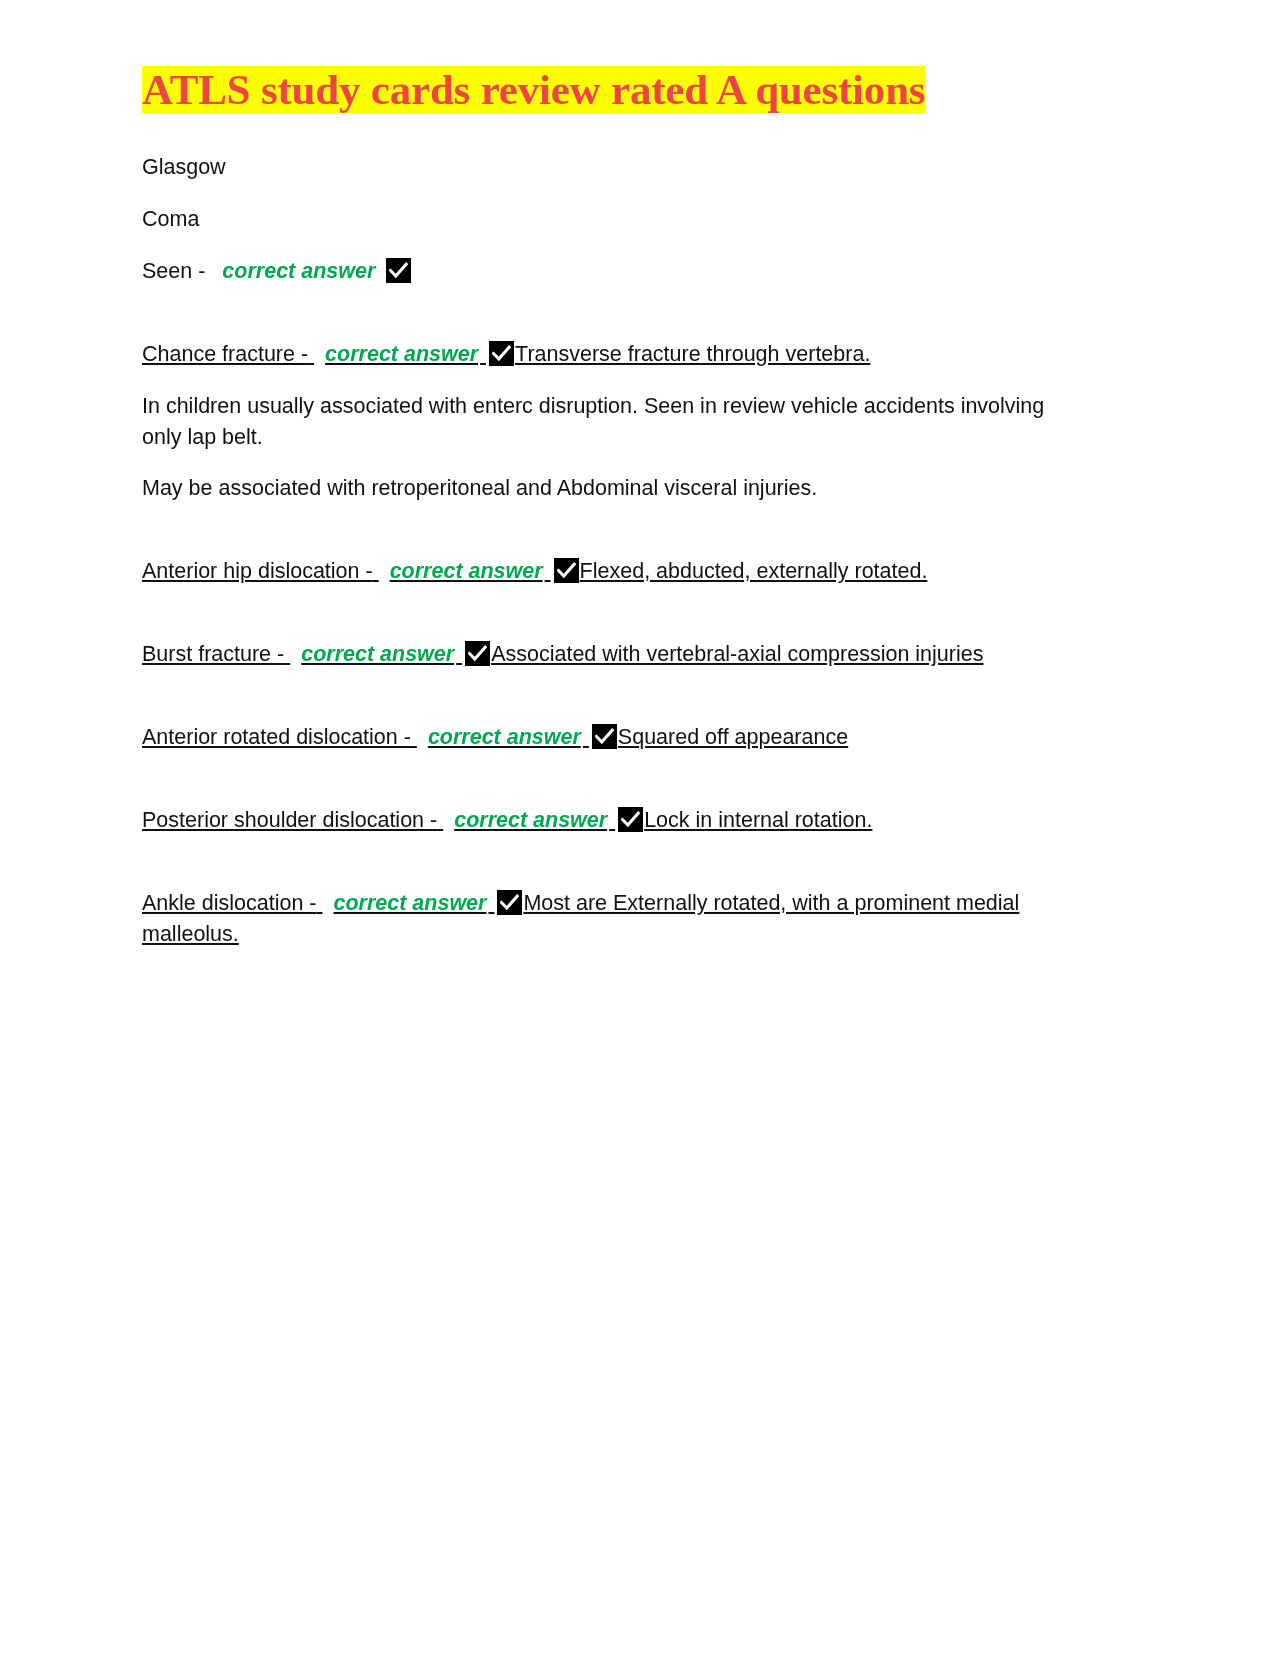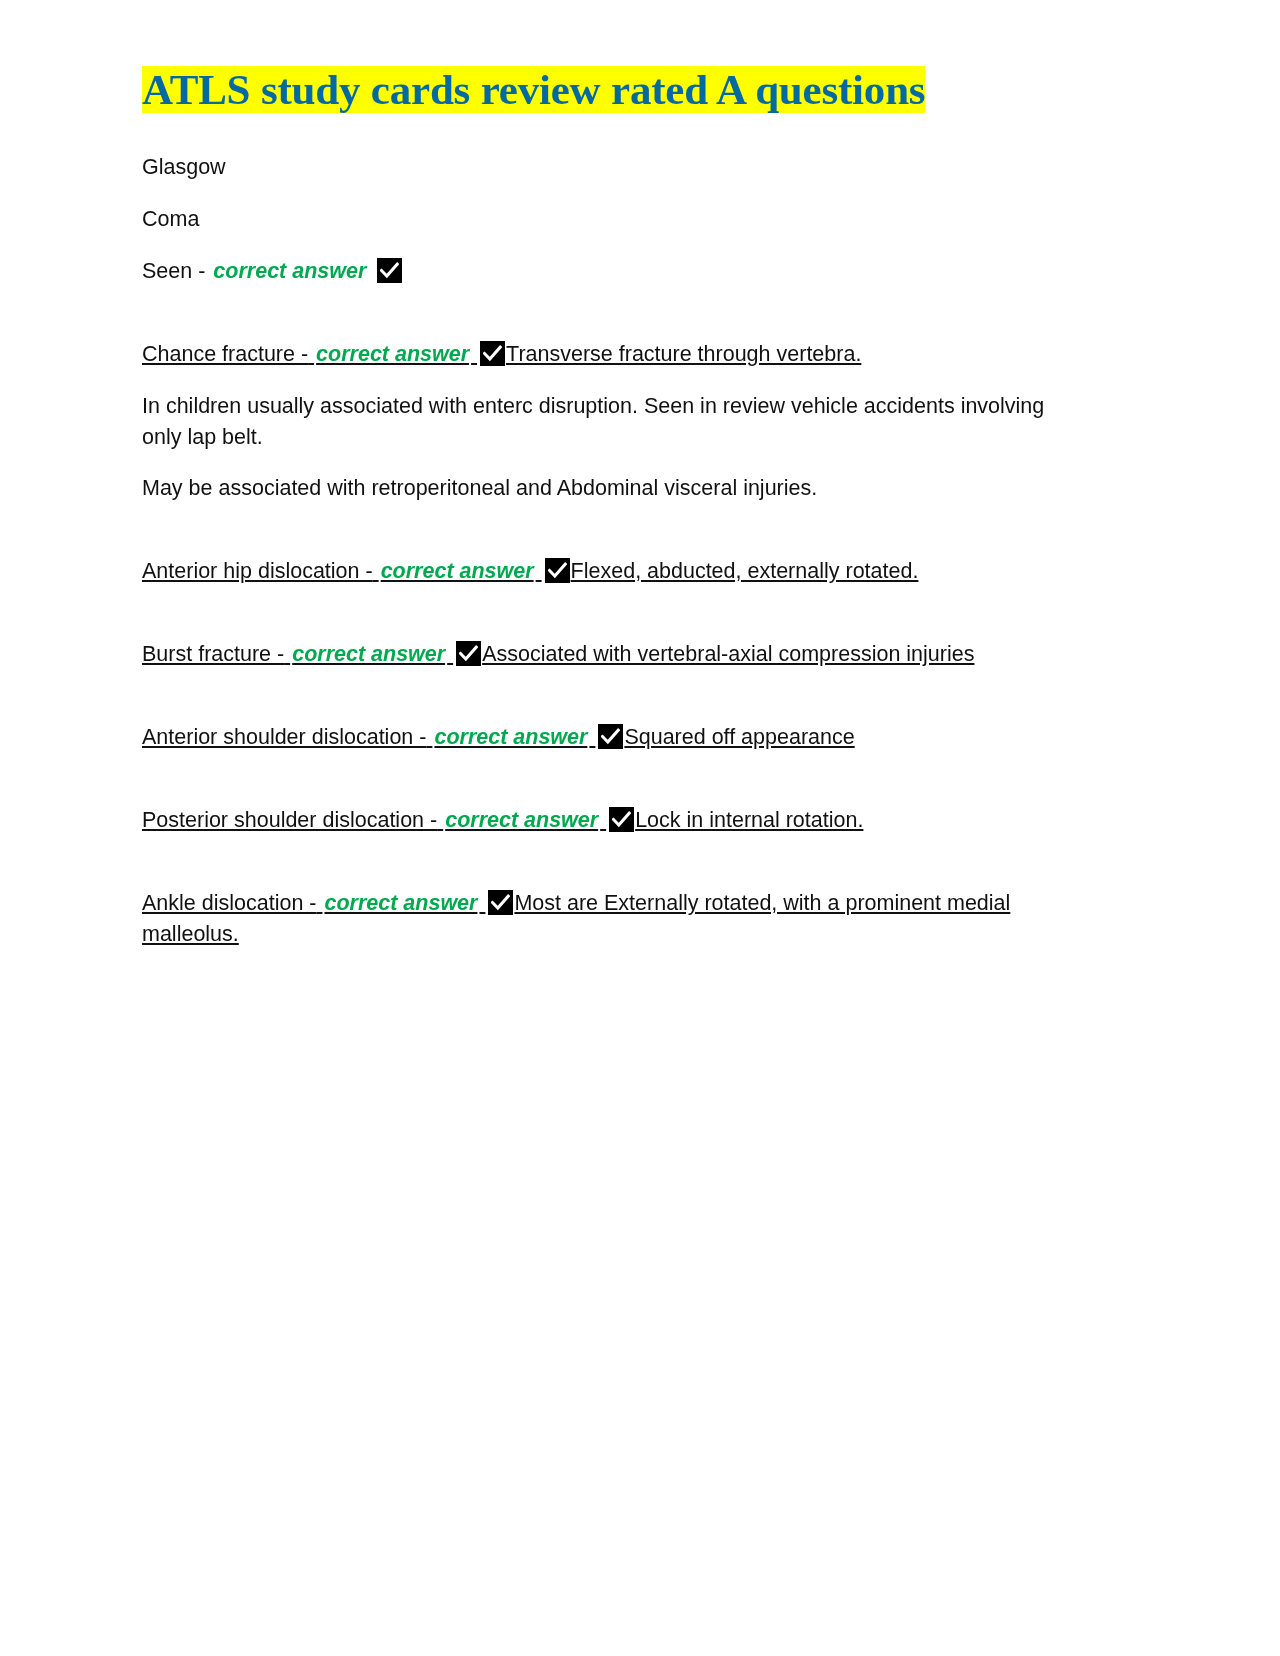--- a/index.html
+++ b/index.html
@@ -23,21 +23,21 @@
     padding: 62px 142px 0 142px;
   }
   
   .doc-title {
     font-family: "Liberation Serif", serif;
     font-weight: bold;
     font-size: 43px;
     line-height: 56px;
     letter-spacing: -0.2px;
     margin: 0 0 34px 0;
-    color: #0369a1;
+    color: #ef4444;
     max-width: 890px;
   }
   .doc-title .hl {
     background-color: #FFFF00;
     box-decoration-break: clone;
     -webkit-box-decoration-break: clone;
   }
   
   .para {
     font-size: 21.5px;
@@ -55,20 +55,21 @@
     text-decoration: underline;
   }
   .q {
     white-space: normal;
   }
   .ans-label {
     color: #00A94F;
     font-style: italic;
     font-weight: bold;
     padding: 0 2px;
+    margin-left: 9px;
   }
   
   .cbox {
     display: inline-block;
     width: 25px;
     height: 25px;
     background: #000000;
     vertical-align: -5px;
     position: relative;
     margin: 0 1px 0 3px;
@@ -99,21 +100,21 @@
             <path d="M1.5 8.5 L6.8 14 L17.2 2.2" fill="none" stroke="#ffffff" stroke-width="3" stroke-linecap="square" stroke-linejoin="miter"></path>
           </svg></span><span>Transverse fracture through vertebra.</span></p>
       <p class="para tight">In children usually associated with enterc disruption. Seen in review vehicle accidents involving only lap belt.</p>
       <p class="para tight">May be associated with retroperitoneal and Abdominal visceral injuries.</p>
       <p class="para q gap-block"><span>Anterior hip dislocation -</span> <span class="ans-label">correct answer</span> <span class="cbox"><svg viewBox="0 0 19 17" xmlns="http://www.w3.org/2000/svg">
             <path d="M1.5 8.5 L6.8 14 L17.2 2.2" fill="none" stroke="#ffffff" stroke-width="3" stroke-linecap="square" stroke-linejoin="miter"></path>
           </svg></span><span>Flexed, abducted, externally rotated.</span></p>
       <p class="para q gap-block"><span>Burst fracture -</span> <span class="ans-label">correct answer</span> <span class="cbox"><svg viewBox="0 0 19 17" xmlns="http://www.w3.org/2000/svg">
             <path d="M1.5 8.5 L6.8 14 L17.2 2.2" fill="none" stroke="#ffffff" stroke-width="3" stroke-linecap="square" stroke-linejoin="miter"></path>
           </svg></span><span>Associated with vertebral-axial compression injuries</span></p>
-      <p class="para q gap-block"><span>Anterior shoulder dislocation -</span> <span class="ans-label">correct answer</span> <span class="cbox"><svg viewBox="0 0 19 17" xmlns="http://www.w3.org/2000/svg">
+      <p class="para q gap-block"><span>Anterior rotated dislocation -</span> <span class="ans-label">correct answer</span> <span class="cbox"><svg viewBox="0 0 19 17" xmlns="http://www.w3.org/2000/svg">
             <path d="M1.5 8.5 L6.8 14 L17.2 2.2" fill="none" stroke="#ffffff" stroke-width="3" stroke-linecap="square" stroke-linejoin="miter"></path>
           </svg></span><span>Squared off appearance</span></p>
       <p class="para q gap-block"><span>Posterior shoulder dislocation -</span> <span class="ans-label">correct answer</span> <span class="cbox"><svg viewBox="0 0 19 17" xmlns="http://www.w3.org/2000/svg">
             <path d="M1.5 8.5 L6.8 14 L17.2 2.2" fill="none" stroke="#ffffff" stroke-width="3" stroke-linecap="square" stroke-linejoin="miter"></path>
           </svg></span><span>Lock in internal rotation.</span></p>
       <p class="para q gap-block"><span>Ankle dislocation -</span> <span class="ans-label">correct answer</span> <span class="cbox"><svg viewBox="0 0 19 17" xmlns="http://www.w3.org/2000/svg">
             <path d="M1.5 8.5 L6.8 14 L17.2 2.2" fill="none" stroke="#ffffff" stroke-width="3" stroke-linecap="square" stroke-linejoin="miter"></path>
           </svg></span><span>Most are Externally rotated, with a prominent medial malleolus.</span></p>
     </div>
 

